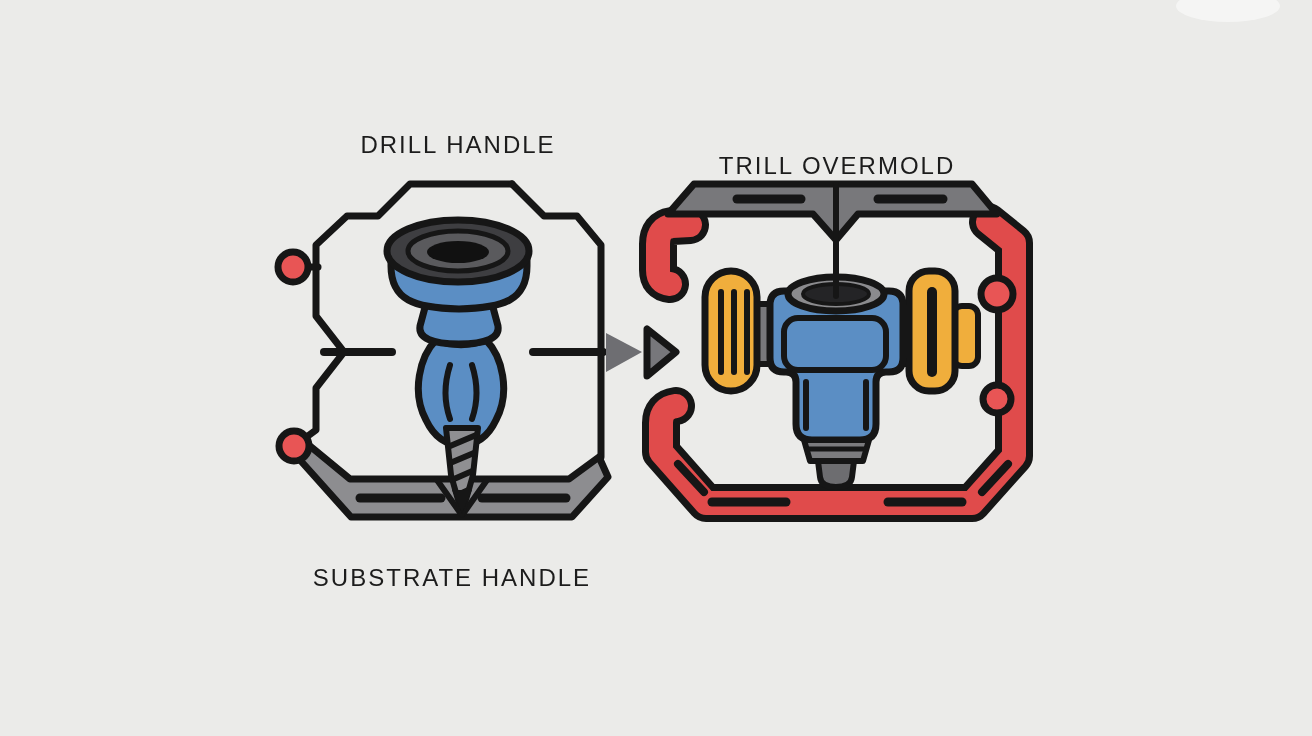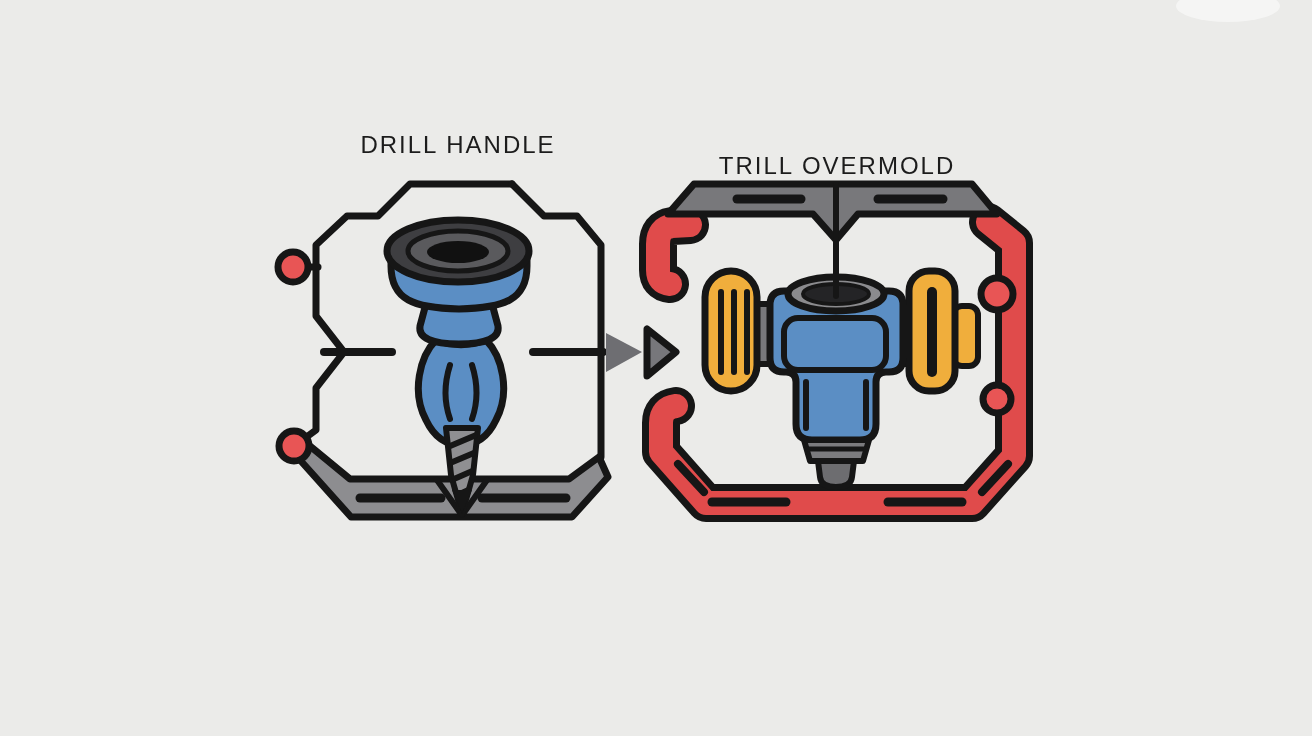--- a/index.html
+++ b/index.html
@@ -138,13 +138,14 @@
 
         <path class="sk" fill="#7b7b7e" stroke-width="6" d="M 804,440 L 869,440 L 863,461 L 810,461 Z"></path>
         <path class="ln" stroke-width="5" d="M 808,449 L 865,449"></path>
         <path class="sk" fill="#6d6d70" stroke-width="6" d="M 818,461 L 854,461 L 852,477 Q 851,487 836,487 Q 821,487 820,477 Z"></path>
       </g>
     </g>
   </svg>
 
   <div class="label" style="left:458px;top:145px;">DRILL HANDLE</div>
   <div class="label" style="left:837px;top:144px;margin-top:22px;">TRILL OVERMOLD</div>
+  <div class="label" style="left:452px;top:578px;">SUBSTRATE HANDLE</div>
 </div>
 
 </body></html>

